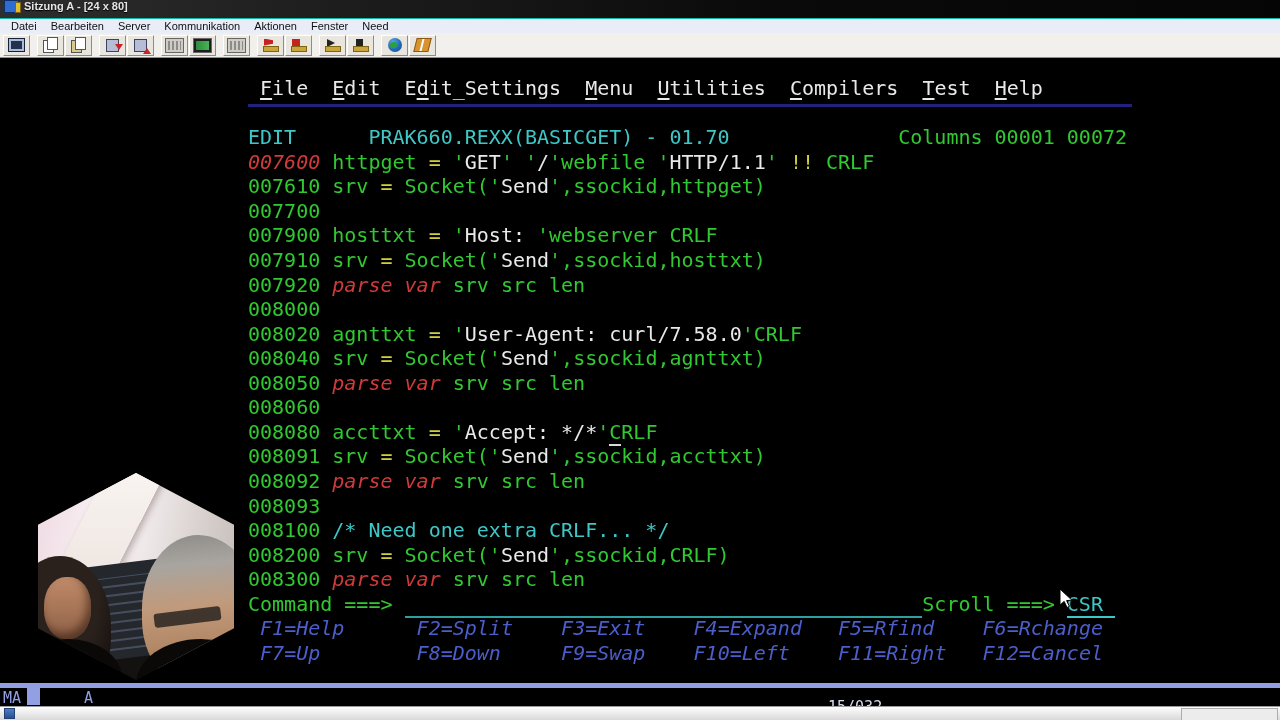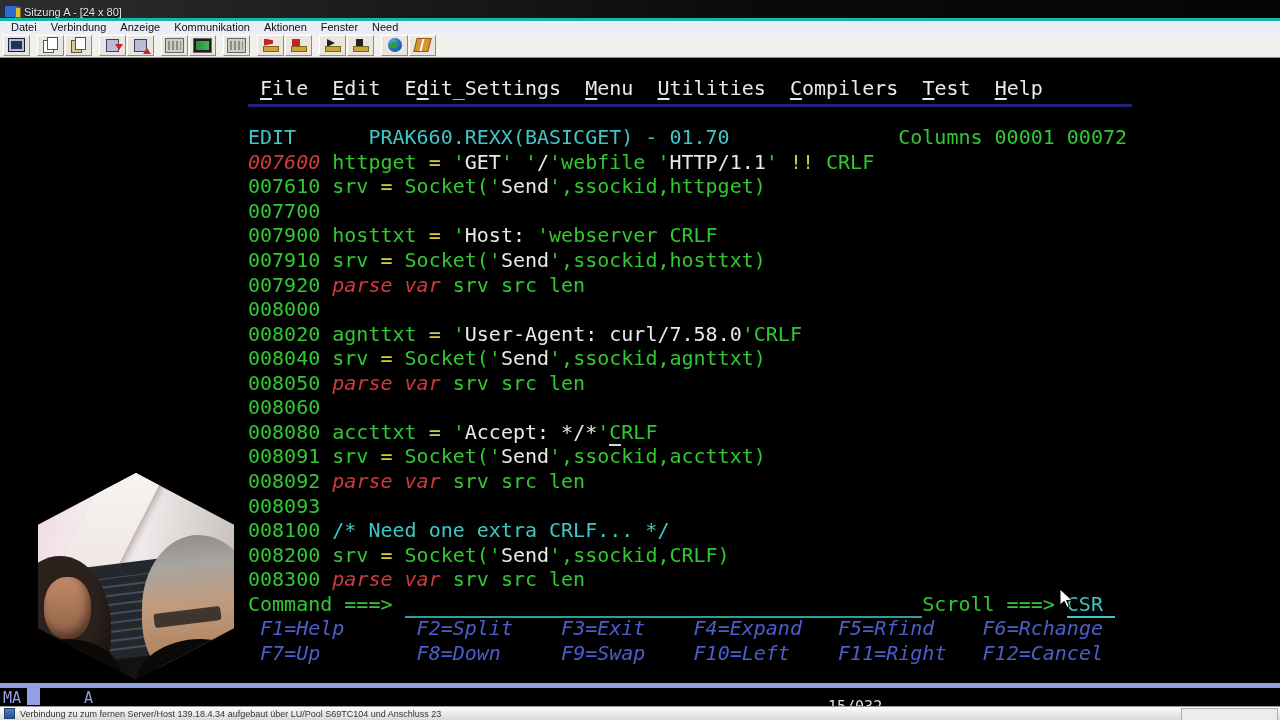--- a/index.html
+++ b/index.html
@@ -2,27 +2,27 @@
 <html style="--green: #31c931; --red: #cf3a3a; --yellow: #d2cf3a; --white: #e9e9e9; --cyan: #3fc7c7; --blue: #4c5ecb; --navy: #22227e; --oia: #929fe3; --teal: #2e9e9e;"><head>
 <meta charset="utf-8">
 <style>
   html,body{margin:0;padding:0;}
   body{width:1280px;height:720px;position:relative;background:#000;overflow:hidden;
        font-family:"Liberation Sans",sans-serif;}
 
   
   #titlebar{position:absolute;left:0;top:0;width:1280px;height:18px;
     background:linear-gradient(90deg,#2e2e2e 0%,#1b1b1b 30%,#0a0a0a 60%,#050505 100%);
-    display:flex;align-items:flex-end;gap:5px;padding-left:4px;box-sizing:border-box;}
+    display:flex;align-items:flex-start;gap:5px;padding-left:4px;box-sizing:border-box;font-weight:bold;}
   #title-icon{width:13px;height:11px;background:#2f6cd0;border:1px solid #0e2f66;position:relative;}
   #title-icon::after{content:"";position:absolute;right:-3px;top:1px;width:4px;height:9px;background:#e2c02c;border:1px solid #7c650e;}
   #window-title{color:#e6e6e6;font-size:11px;white-space:nowrap;text-shadow:0 1px 1px #000;}
 
   #menubar{position:absolute;left:0;top:18px;width:1280px;height:15px;background:#e9edf8;
-    border-top:3px solid #14b8a6;display:flex;align-items:center;font-size:11px;color:#111;
+    border-top:1px solid #14b8a6;display:flex;align-items:center;font-size:11px;color:#111;
     padding-left:4px;box-sizing:border-box;}
   .menu-item{padding:0 7px;line-height:14px;}
 
   #toolbar{position:absolute;left:0;top:33px;width:1280px;height:25px;background:#f1f0ec;
     border-bottom:1px solid #8f8f8f;display:flex;align-items:center;padding-left:3px;box-sizing:border-box;}
   .tb-group{display:flex;gap:1px;margin-right:7px;}
   .tb-btn{width:27px;height:21px;background:#e9e6e0;border:1px solid;border-color:#ffffff #8c8c8c #8c8c8c #ffffff;
     display:flex;align-items:center;justify-content:center;padding:0;cursor:pointer;}
   .ic{position:relative;width:17px;height:13px;display:block;}
   .ic-new-session{background:#23324e;border:1px solid #15203a;box-shadow:inset 0 0 0 2px #aebcd6;width:15px;height:12px;}
@@ -111,22 +111,22 @@
 </head>
 <body>
 
 <div id="titlebar">
   <div id="title-icon"></div>
   <span id="window-title">Sitzung A - [24 x 80]</span>
 </div>
 
 <div id="menubar">
     <span class="menu-item">Datei</span>
-    <span class="menu-item">Verbindung</span>
-    <span class="menu-item">Anzeige</span>
+    <span class="menu-item">Bearbeiten</span>
+    <span class="menu-item">Server</span>
     <span class="menu-item">Kommunikation</span>
     <span class="menu-item">Aktionen</span>
     <span class="menu-item">Fenster</span>
     <span class="menu-item">Need</span>
   </div>
 
 <div id="toolbar">
     <div class="tb-group">
       <button class="tb-btn">
         <span class="ic ic-new-session"></span>
@@ -211,15 +211,14 @@
 <div id="oiabar"></div>
 <div id="oia">
   <span id="oia-ma"><span>M</span><span class="u-line">A</span></span>
   <span id="oia-block"></span>
   <span id="oia-session">A</span>
   <span id="oia-pos">15/032</span>
 </div>
 
 <div id="statusbar">
   <div id="status-icon"></div>
-  <span>Verbindung zu zum fernen Server/Host 139.18.4.34 aufgebaut über LU/Pool S69TC104 und Anschluss 23</span>
   <div id="status-right"></div>
 </div>
 
 </body></html>

